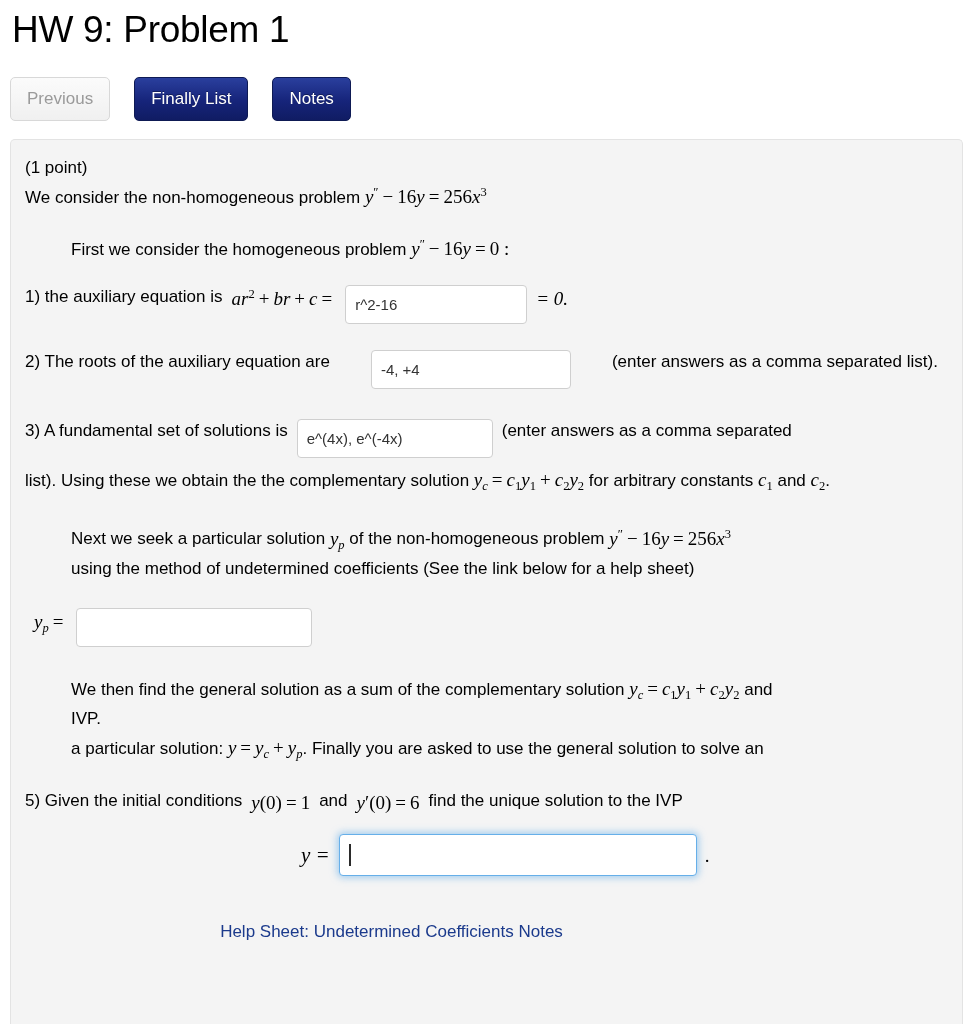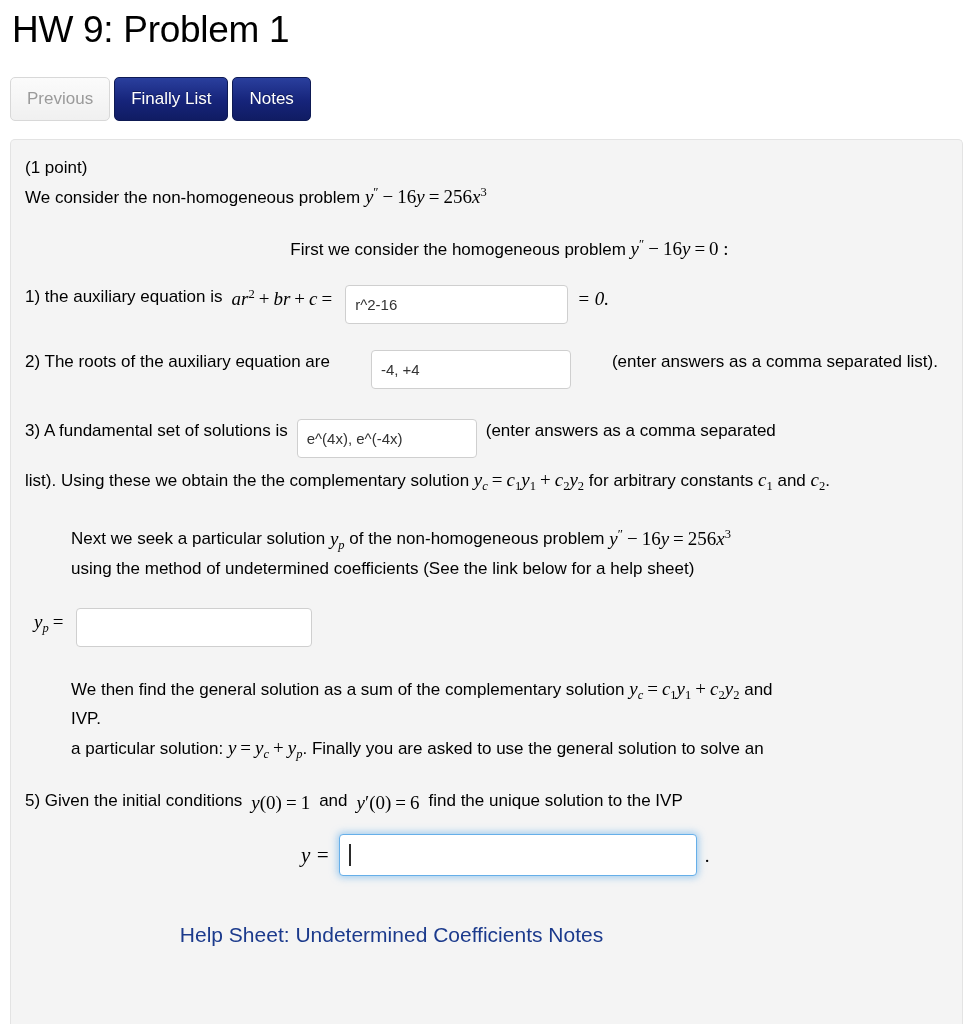--- a/index.html
+++ b/index.html
@@ -25,21 +25,21 @@
     padding: 6px 0 0 12px;
     line-height: 48px;
     color: #000;
   }
 
   
   .nav-bar {
     padding: 23px 0 0 10px;
     display: flex;
     align-items: center;
-    gap: 4px;
+    gap: 24px;
   }
   .btn {
     font-family: "Liberation Sans", sans-serif;
     font-size: 17px;
     line-height: 1;
     border-radius: 5px;
     padding: 12px 16px 13px 16px;
     box-sizing: border-box;
     cursor: pointer;
     white-space: nowrap;
@@ -108,23 +108,23 @@
     font-size: 15px;
     color: #333;
     background: #ffffff;
     border: 1px solid #cfcfcf;
     border-radius: 4px;
     padding: 8px 9px;
     box-sizing: border-box;
     height: 39px;
     outline: none;
   }
-  .ans-1 { width: 223px; }
+  .ans-1 { width: 182px; }
   .ans-2 { width: 200px; }
-  .ans-3 { width: 180px; }
+  .ans-3 { width: 196px; }
   .ans-4 { width: 236px; }
   .ans-5 {
     width: 358px;
     height: 42px;
     border: 1px solid #66afe9;
     box-shadow: 0 0 7px 2px rgba(102,175,233,0.55);
     background: #fff;
   }
   .ans-5-wrap {
     position: relative;
@@ -151,21 +151,21 @@
   .period { font-size: 19px; font-family: "Liberation Serif", serif; margin-left: 8px; }
 
   
   .help-wrap {
     text-align: center;
     margin: 44px 0 0 0;
     padding-right: 190px;
   }
   .help-link {
     color: #1b3a8c;
-    font-size: 21px;
+    font-size: 17px;
     text-decoration: none;
     cursor: pointer;
   }
 </style>
 </head>
 <body>
 
 <h1 class="page-title">HW 9: Problem 1</h1>
 
 <div class="nav-bar">
@@ -176,21 +176,21 @@
 
 <div class="problem-panel">
 
   <div class="blk pt">(1 point)</div>
 
   <div class="blk tight">
     <span>We consider the non-homogeneous problem</span>
     <span class="m">y<sup class="n">″</sup><span class="op">−</span><span class="n">16</span>y<span class="op">=</span><span class="n">256</span>x<sup class="n">3</sup></span>
   </div>
 
-  <div class="para-indent" style="margin-top:24px;margin-bottom:22px;text-align:center;">
+  <div class="para-indent" style="margin-top:24px;margin-bottom:22px;">
     <span>First we consider the homogeneous problem</span>
     <span class="m">y<sup class="n">″</sup><span class="op">−</span><span class="n">16</span>y<span class="op">=</span><span class="n">0</span> <span class="n">:</span></span>
   </div>
 
   <div class="row" style="margin-bottom:22px;">
     <span>1) the auxiliary equation is</span>
     <span class="m gap-l">a<span style="font-style:italic">r</span><sup class="n">2</sup><span class="op">+</span>br<span class="op">+</span>c<span class="op">=</span></span>
     <input class="ans ans-1 gap-l" value="r^2-16" style="">
     <span class="m gap-l">= 0.</span>
   </div>

